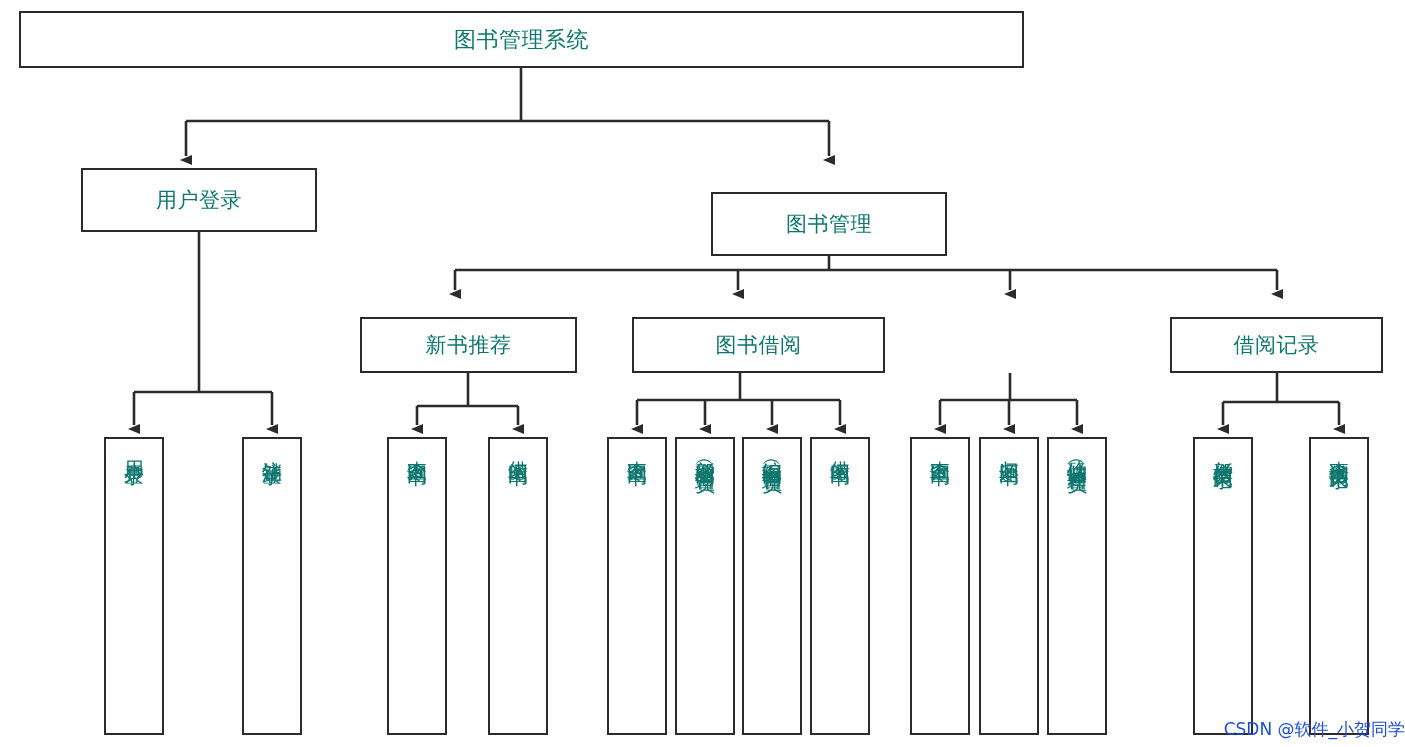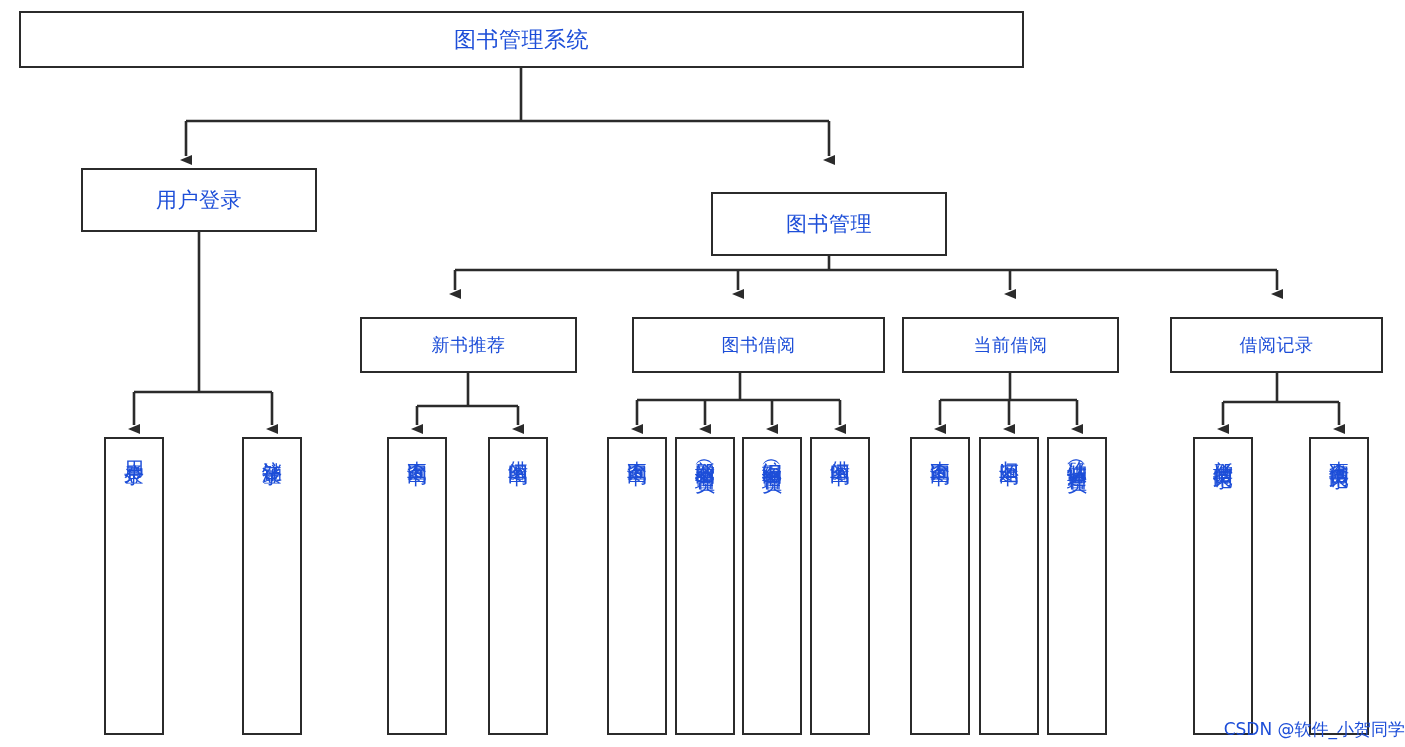--- a/index.html
+++ b/index.html
@@ -33,41 +33,41 @@
     border: 2px solid #2b2b2b;
     background: #ffffff;
     display: flex;
     align-items: center;
     justify-content: center;
     z-index: 2;
   }
   .node .label {
     font-size: 21px;
     line-height: 1.25;
-    color: #1d4ed8;
+    color: #0f766e;
     letter-spacing: 0.5px;
     white-space: nowrap;
     text-align: right;
   }
   .node.vertical {
     align-items: flex-start;
     justify-content: center;
     padding-top: 6px;
   }
   .node.vertical .label {
     writing-mode: vertical-rl;
     text-orientation: upright;
     font-size: 20px;
     line-height: 1.35;
     letter-spacing: 2px;
     white-space: nowrap;
   }
   .node.root .label { font-size: 22px; }
   .node.lvl2 .label { font-size: 21px; }
-  .node.lvl3 .label { font-size: 18px; }
+  .node.lvl3 .label { font-size: 21px; }
 
   .watermark {
     position: absolute;
     right: 0;
     bottom: 6px;
     font-size: 17px;
     color: #1d4ed8;
     z-index: 5;
     white-space: nowrap;
   }
@@ -137,23 +137,20 @@
   <div class="node lvl2" style="left:711px; top:168px; width:236px; height:64px;margin-top:24px;">
     <span class="label">图书管理</span>
   </div>
 
   <div class="node lvl3" style="left:360px; top:317px; width:217px; height:56px;">
     <span class="label">新书推荐</span>
   </div>
   <div class="node lvl3" style="left:632px; top:317px; width:253px; height:56px;">
     <span class="label">图书借阅</span>
   </div>
-  <div class="node lvl3" style="left:902px; top:317px; width:217px; height:56px;">
-    <span class="label">当前借阅</span>
-  </div>
   <div class="node lvl3" style="left:1170px; top:317px; width:213px; height:56px;">
     <span class="label">借阅记录</span>
   </div>
 
   <div class="node vertical" style="left:104px; top:437px; width:60px; height:298px;">
     <span class="label">用户登录</span>
   </div>
   <div class="node vertical" style="left:242px; top:437px; width:60px; height:298px;">
     <span class="label">注销登录</span>
   </div>

